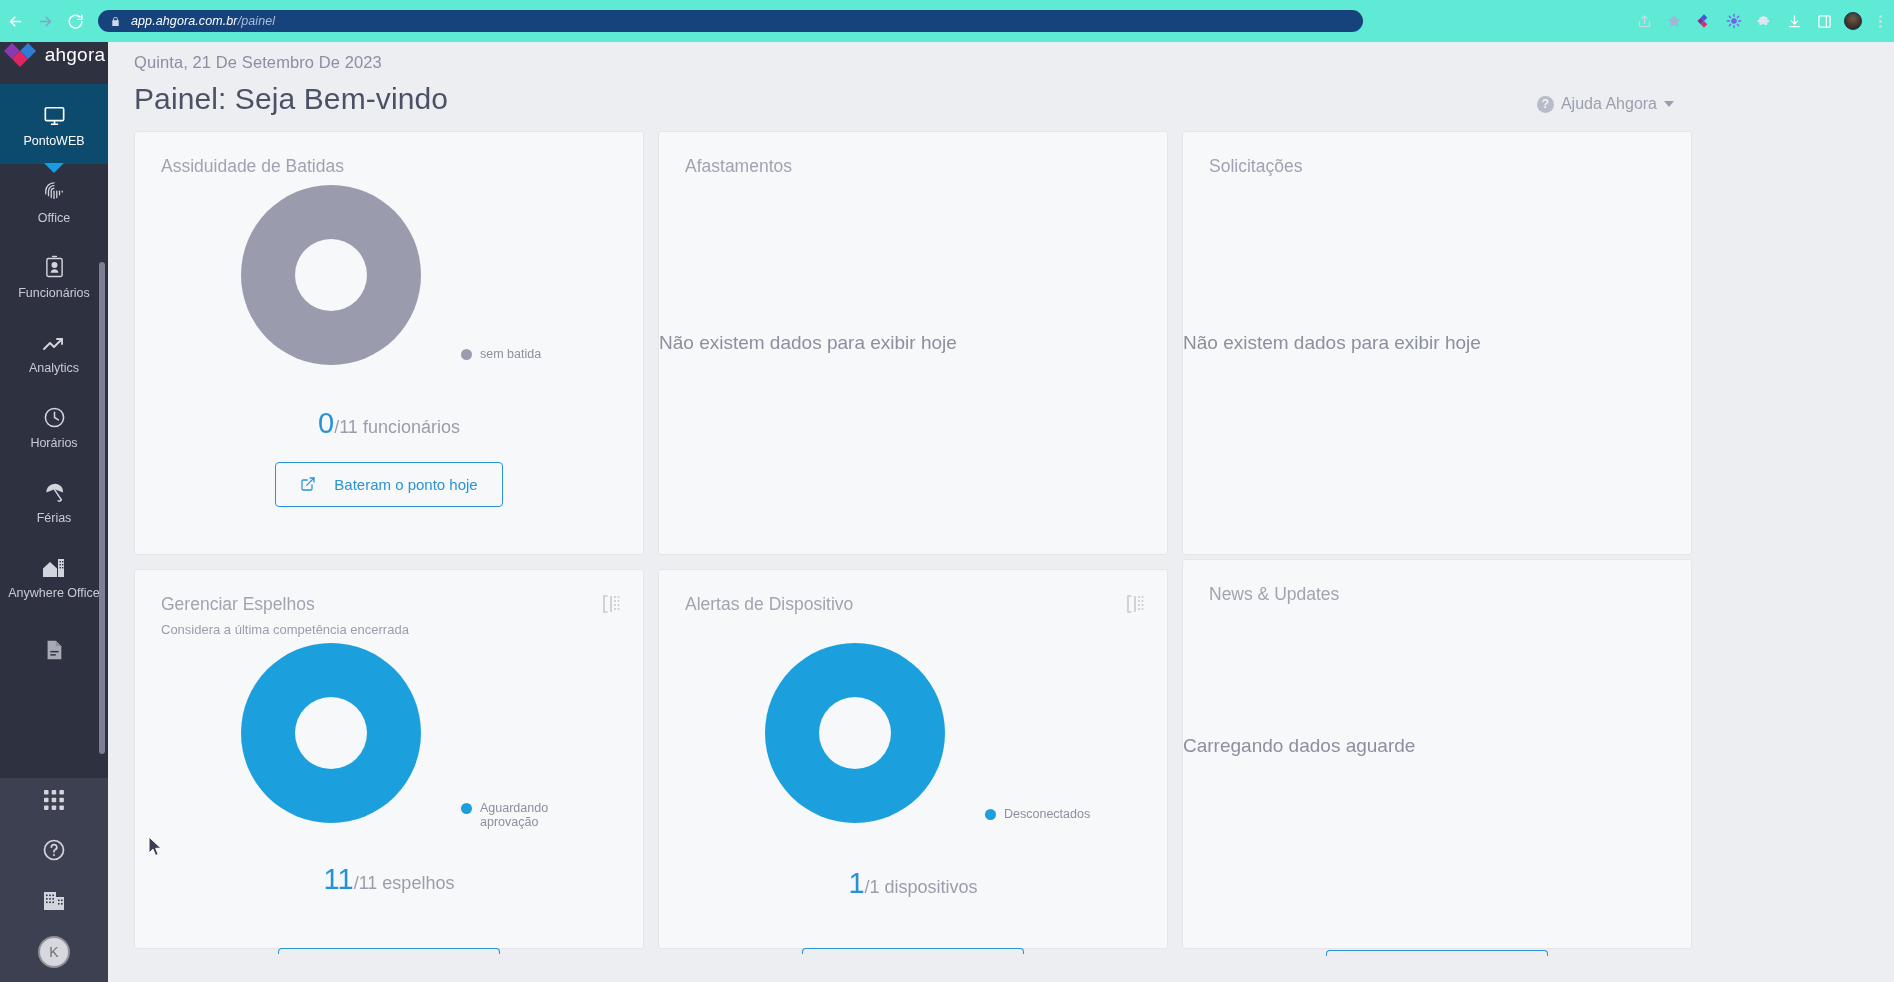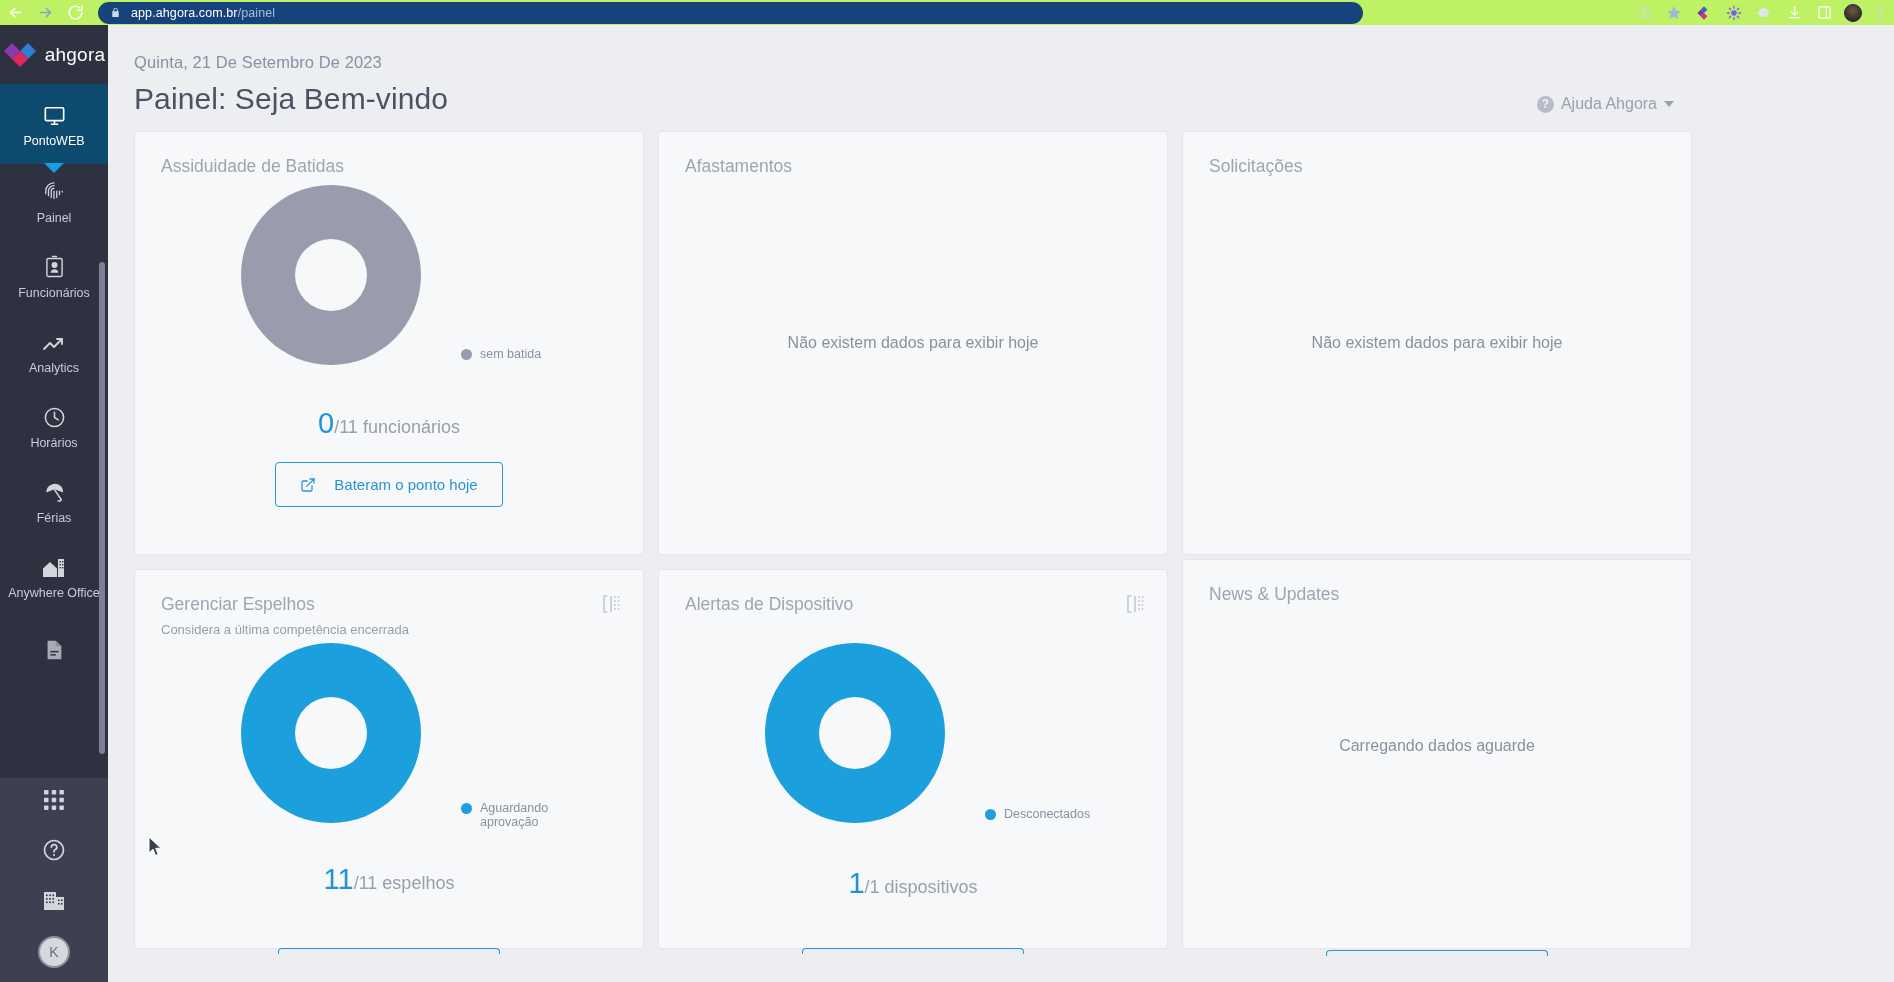--- a/index.html
+++ b/index.html
@@ -6,24 +6,25 @@
   html, body {
     width: 1894px; height: 982px;
     overflow: hidden;
     font-family: "Liberation Sans", sans-serif;
     background: #eceef1;
   }
 
   
   #browser-bar {
     position: absolute; top: 0; left: 0;
-    width: 1894px; height: 25px;
-    background: #bef264;
+    width: 1894px; height: 42px;
+    background: #5eead4;
     display: flex; align-items: center;
     z-index: 50;
+    font-style: italic;
   }
   .nav-btn {
     width: 30px; height: 25px;
     display: flex; align-items: center; justify-content: center;
     color: #ffffff;
   }
   .nav-btn svg { display: block; }
   #omnibox {
     margin-left: 8px;
     height: 22px;
@@ -166,21 +167,21 @@
     font-size: 17.5px; color: #a0a4b2; font-weight: 400;
   }
   .card-sub { font-size: 13px; color: #9a9eac; margin-top: 7px; }
   .resize-handle {
     position: absolute; top: 24px; right: 22px;
     width: 20px; height: 20px;
   }
   .empty-msg {
     position: absolute; left: 0; right: 0; top: 50%;
     transform: translateY(-50%);
-    text-align: center; font-size: 16px; color: #8b8fa0;
+    text-align: left; font-size: 19px; color: #8b8fa0;
   }
 
   .donut-wrap { position: relative; margin-top: 6px; height: 190px; }
   .donut {
     position: absolute; left: 80px; top: 2px;
     width: 180px; height: 180px; border-radius: 50%;
   }
   .donut::after {
     content:""; position:absolute; left:50%; top:50%;
     transform: translate(-50%,-50%);
@@ -193,21 +194,21 @@
   }
   .legend-dot { width: 11px; height: 11px; border-radius: 50%; margin-top: 2px; flex: 0 0 11px; }
 
   .count-line {
     text-align: center; margin-top: 16px;
     font-size: 18px; color: #9a9eac;
   }
   .count-line .big { font-size: 29px; color: #2492d8; }
 
   .card-btn {
-    display: inline-flex; align-items: flex-end; gap: 18px;
+    display: inline-flex; align-items: flex-start; gap: 18px;
     border: 1px solid #2b93d4; border-radius: 4px;
     color: #2b93d4; background: transparent;
     font-size: 15px; padding: 13px 24px;
     font-family: "Liberation Sans", sans-serif;
   }
   .btn-center { text-align: center; margin-top: 22px; }
   .btn-stub {
     position: absolute; left: 50%; transform: translateX(-50%);
     bottom: -6px; width: 222px; height: 6px;
     border: 1px solid #2b93d4; border-bottom: none; border-radius: 4px 4px 0 0;
@@ -332,21 +333,21 @@
           <svg width="22" height="24" viewBox="0 0 24 24" fill="none" stroke="#d3d5dd" stroke-width="1.4" stroke-linecap="round">
               <path d="M12 2a9 9 0 0 0-9 9v3"></path>
               <path d="M12 5a6 6 0 0 0-6 6v5"></path>
               <path d="M12 8a3 3 0 0 0-3 3v7"></path>
               <path d="M12 11v8"></path>
               <path d="M15 11v7"></path>
               <path d="M18 11v4"></path>
               <path d="M21 11v1"></path>
             </svg>
         </span>
-        <span>Painel</span>
+        <span>Office</span>
       </div>
 
       <div class="nav-item">
         <span class="ico">
           <svg width="19" height="24" viewBox="0 0 20 24" fill="none" stroke="#d3d5dd" stroke-width="1.5">
               <rect x="2" y="3" width="16" height="19" rx="1.5"></rect>
               <circle cx="10" cy="10" r="2.4" fill="#d3d5dd"></circle>
               <path d="M6 18c0-2.2 1.8-3.6 4-3.6s4 1.4 4 3.6" fill="#d3d5dd" stroke="none"></path>
               <path d="M8 1h4" stroke-linecap="round"></path>
             </svg>

